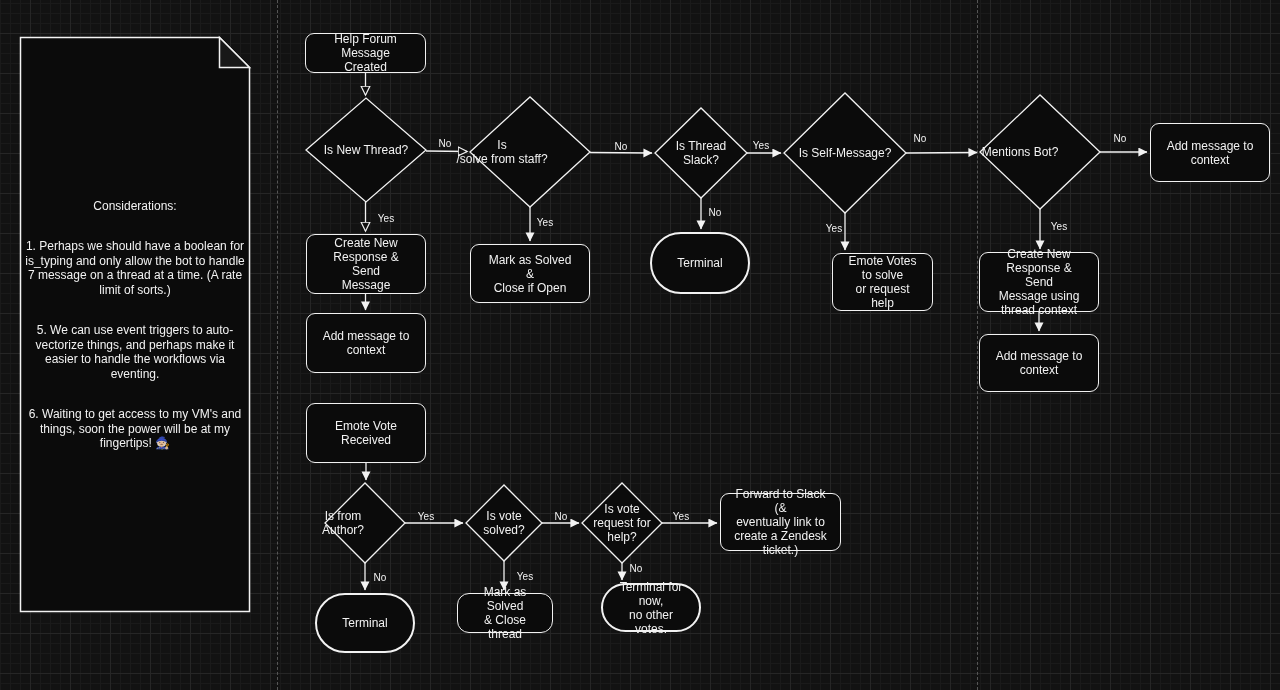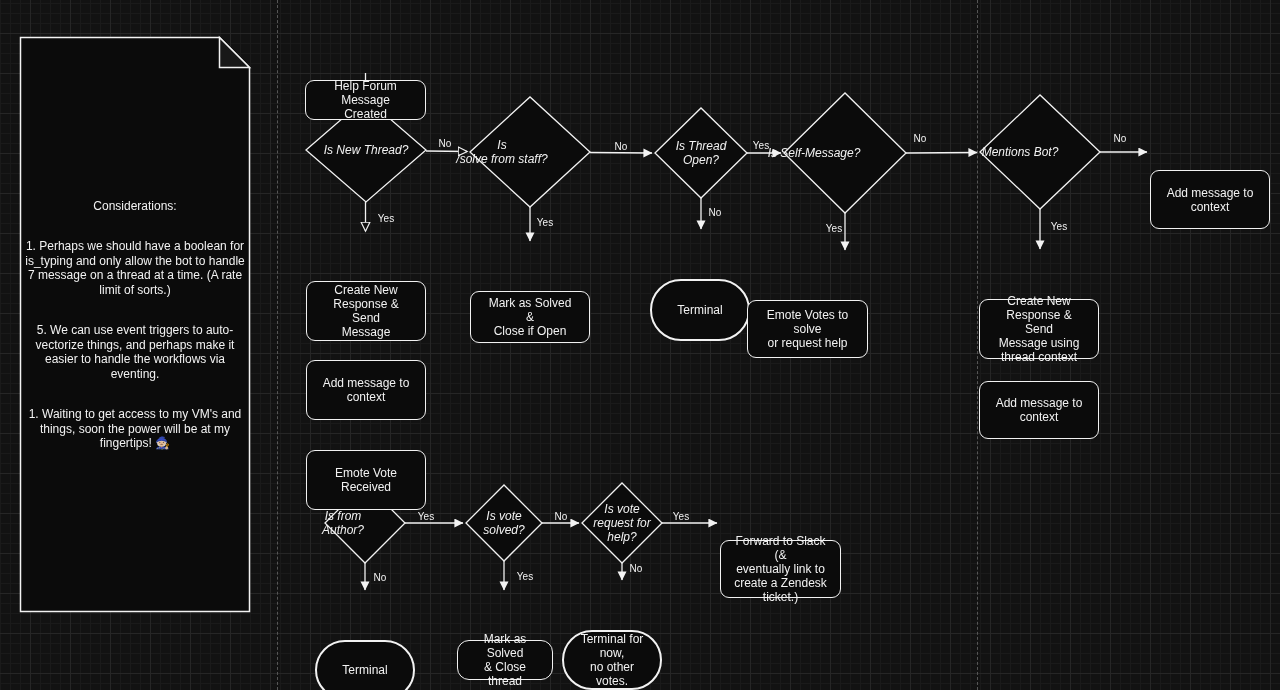--- a/index.html
+++ b/index.html
@@ -20,26 +20,26 @@
   svg.overlay{position:absolute;left:0;top:0;z-index:1;}
   .edge{stroke:#f2f2f2;stroke-width:1.3;fill:none;}
   .diamond{fill:#0b0b0b;stroke:#f2f2f2;stroke-width:1.3;}
   .note-body{fill:#0b0b0b;stroke:#f2f2f2;stroke-width:1.5;}
   .note-fold{fill:#181818;stroke:#f2f2f2;stroke-width:1.5;}
   .box{
     position:absolute;box-sizing:border-box;background:#0b0b0b;
     border:1.5px solid #f2f2f2;border-radius:9px;
     display:flex;align-items:center;justify-content:center;
     text-align:center;font-size:12px;line-height:14px;white-space:pre-line;
-    z-index:2;padding:12px;margin-top:47px;
+    z-index:2;padding:12px;
   }
   .stadium{border-radius:32px;border-width:2.5px;}
   .dlabel{
     position:absolute;transform:translate(-50%,-50%);
-    text-align:center;font-size:12px;line-height:14px;white-space:pre-line;z-index:3;font-style:italic;
+    text-align:center;font-size:12px;line-height:14px;white-space:pre-line;z-index:3;
   }
   .elabel{
     position:absolute;transform:translate(-50%,-50%);
     font-size:10px;line-height:13px;white-space:nowrap;z-index:3;
   }
   .note-text{
     position:absolute;left:20px;top:37px;width:230px;height:575px;
     box-sizing:border-box;padding:16px 3px;
     display:flex;flex-direction:column;justify-content:center;align-items:center;
     gap:26px;text-align:center;font-size:12px;line-height:14.5px;z-index:3;
@@ -94,60 +94,60 @@
     <line class="edge" x1="542" y1="523" x2="579" y2="523" marker-end="url(#arrF)"></line>
     <line class="edge" x1="504" y1="561" x2="504" y2="590" marker-end="url(#arrF)"></line>
     <line class="edge" x1="662" y1="523" x2="717" y2="523" marker-end="url(#arrF)"></line>
     <line class="edge" x1="622" y1="563" x2="622" y2="580" marker-end="url(#arrF)"></line>
   </svg>
 
   <div class="note-text">
     <div>Considerations:</div>
     <div>1. Perhaps we should have a boolean for is_typing and only allow the bot to handle 7 message on a thread at a time. (A rate limit of sorts.)</div>
     <div>5. We can use event triggers to auto-vectorize things, and perhaps make it easier to handle the workflows via eventing.</div>
-    <div>1. Waiting to get access to my VM's and things, soon the power will be at my fingertips! 🧙🏼</div>
+    <div>6. Waiting to get access to my VM's and things, soon the power will be at my fingertips! 🧙🏼</div>
   </div>
 
   <div class="box" style="left:305px;top:33px;width:121px;height:40px"><span>Help Forum Message
 Created</span></div>
   <div class="box" style="left:306px;top:234px;width:120px;height:60px"><span>Create New
 Response &amp; Send
 Message</span></div>
   <div class="box" style="left:306px;top:313px;width:120px;height:60px"><span>Add message to
 context</span></div>
-  <div class="box" style="left:470px;top:244px;width:120px;height:52px"><span>Mark as Solved &amp;
+  <div class="box" style="left:470px;top:244px;width:120px;height:59px"><span>Mark as Solved &amp;
 Close if Open</span></div>
   <div class="box stadium" style="left:650px;top:232px;width:100px;height:62px"><span>Terminal</span></div>
-  <div class="box" style="left:747px;top:253px;width:121px;height:58px"><span>Emote Votes to solve
+  <div class="box" style="left:832px;top:253px;width:101px;height:58px"><span>Emote Votes to solve
 or request help</span></div>
   <div class="box" style="left:979px;top:252px;width:120px;height:60px"><span>Create New
 Response &amp; Send
 Message using
 thread context</span></div>
   <div class="box" style="left:979px;top:334px;width:120px;height:58px"><span>Add message to
 context</span></div>
   <div class="box" style="left:1150px;top:123px;width:120px;height:59px"><span>Add message to
 context</span></div>
   <div class="box" style="left:720px;top:493px;width:121px;height:58px"><span>Forward to Slack (&amp;
 eventually link to
 create a Zendesk
 ticket.)</span></div>
   <div class="box" style="left:306px;top:403px;width:120px;height:60px"><span>Emote Vote Received</span></div>
   <div class="box" style="left:457px;top:593px;width:96px;height:40px;border-radius:12px"><span>Mark as Solved
 &amp; Close thread</span></div>
   <div class="box stadium" style="left:315px;top:593px;width:100px;height:60px"><span>Terminal</span></div>
-  <div class="box stadium" style="left:562px;top:583px;width:100px;height:60px"><span>Terminal for now,
+  <div class="box stadium" style="left:601px;top:583px;width:100px;height:49px"><span>Terminal for now,
 no other votes.</span></div>
 
   <div class="dlabel" style="left:366px;top:150px">Is New Thread?</div>
   <div class="dlabel" style="left:502px;top:152px">Is
 /solve from staff?</div>
   <div class="dlabel" style="left:701px;top:153px">Is Thread
-Open?</div>
-  <div class="dlabel" style="left:814px;top:153px">Is Self-Message?</div>
+Slack?</div>
+  <div class="dlabel" style="left:845px;top:153px">Is Self-Message?</div>
   <div class="dlabel" style="left:1020px;top:152px">Mentions Bot?</div>
   <div class="dlabel" style="left:343px;top:523px">Is from
 Author?</div>
   <div class="dlabel" style="left:504px;top:523px">Is vote
 solved?</div>
   <div class="dlabel" style="left:622px;top:523px">Is vote
 request for
 help?</div>
 
   <div class="elabel" style="left:445px;top:143px">No</div>

